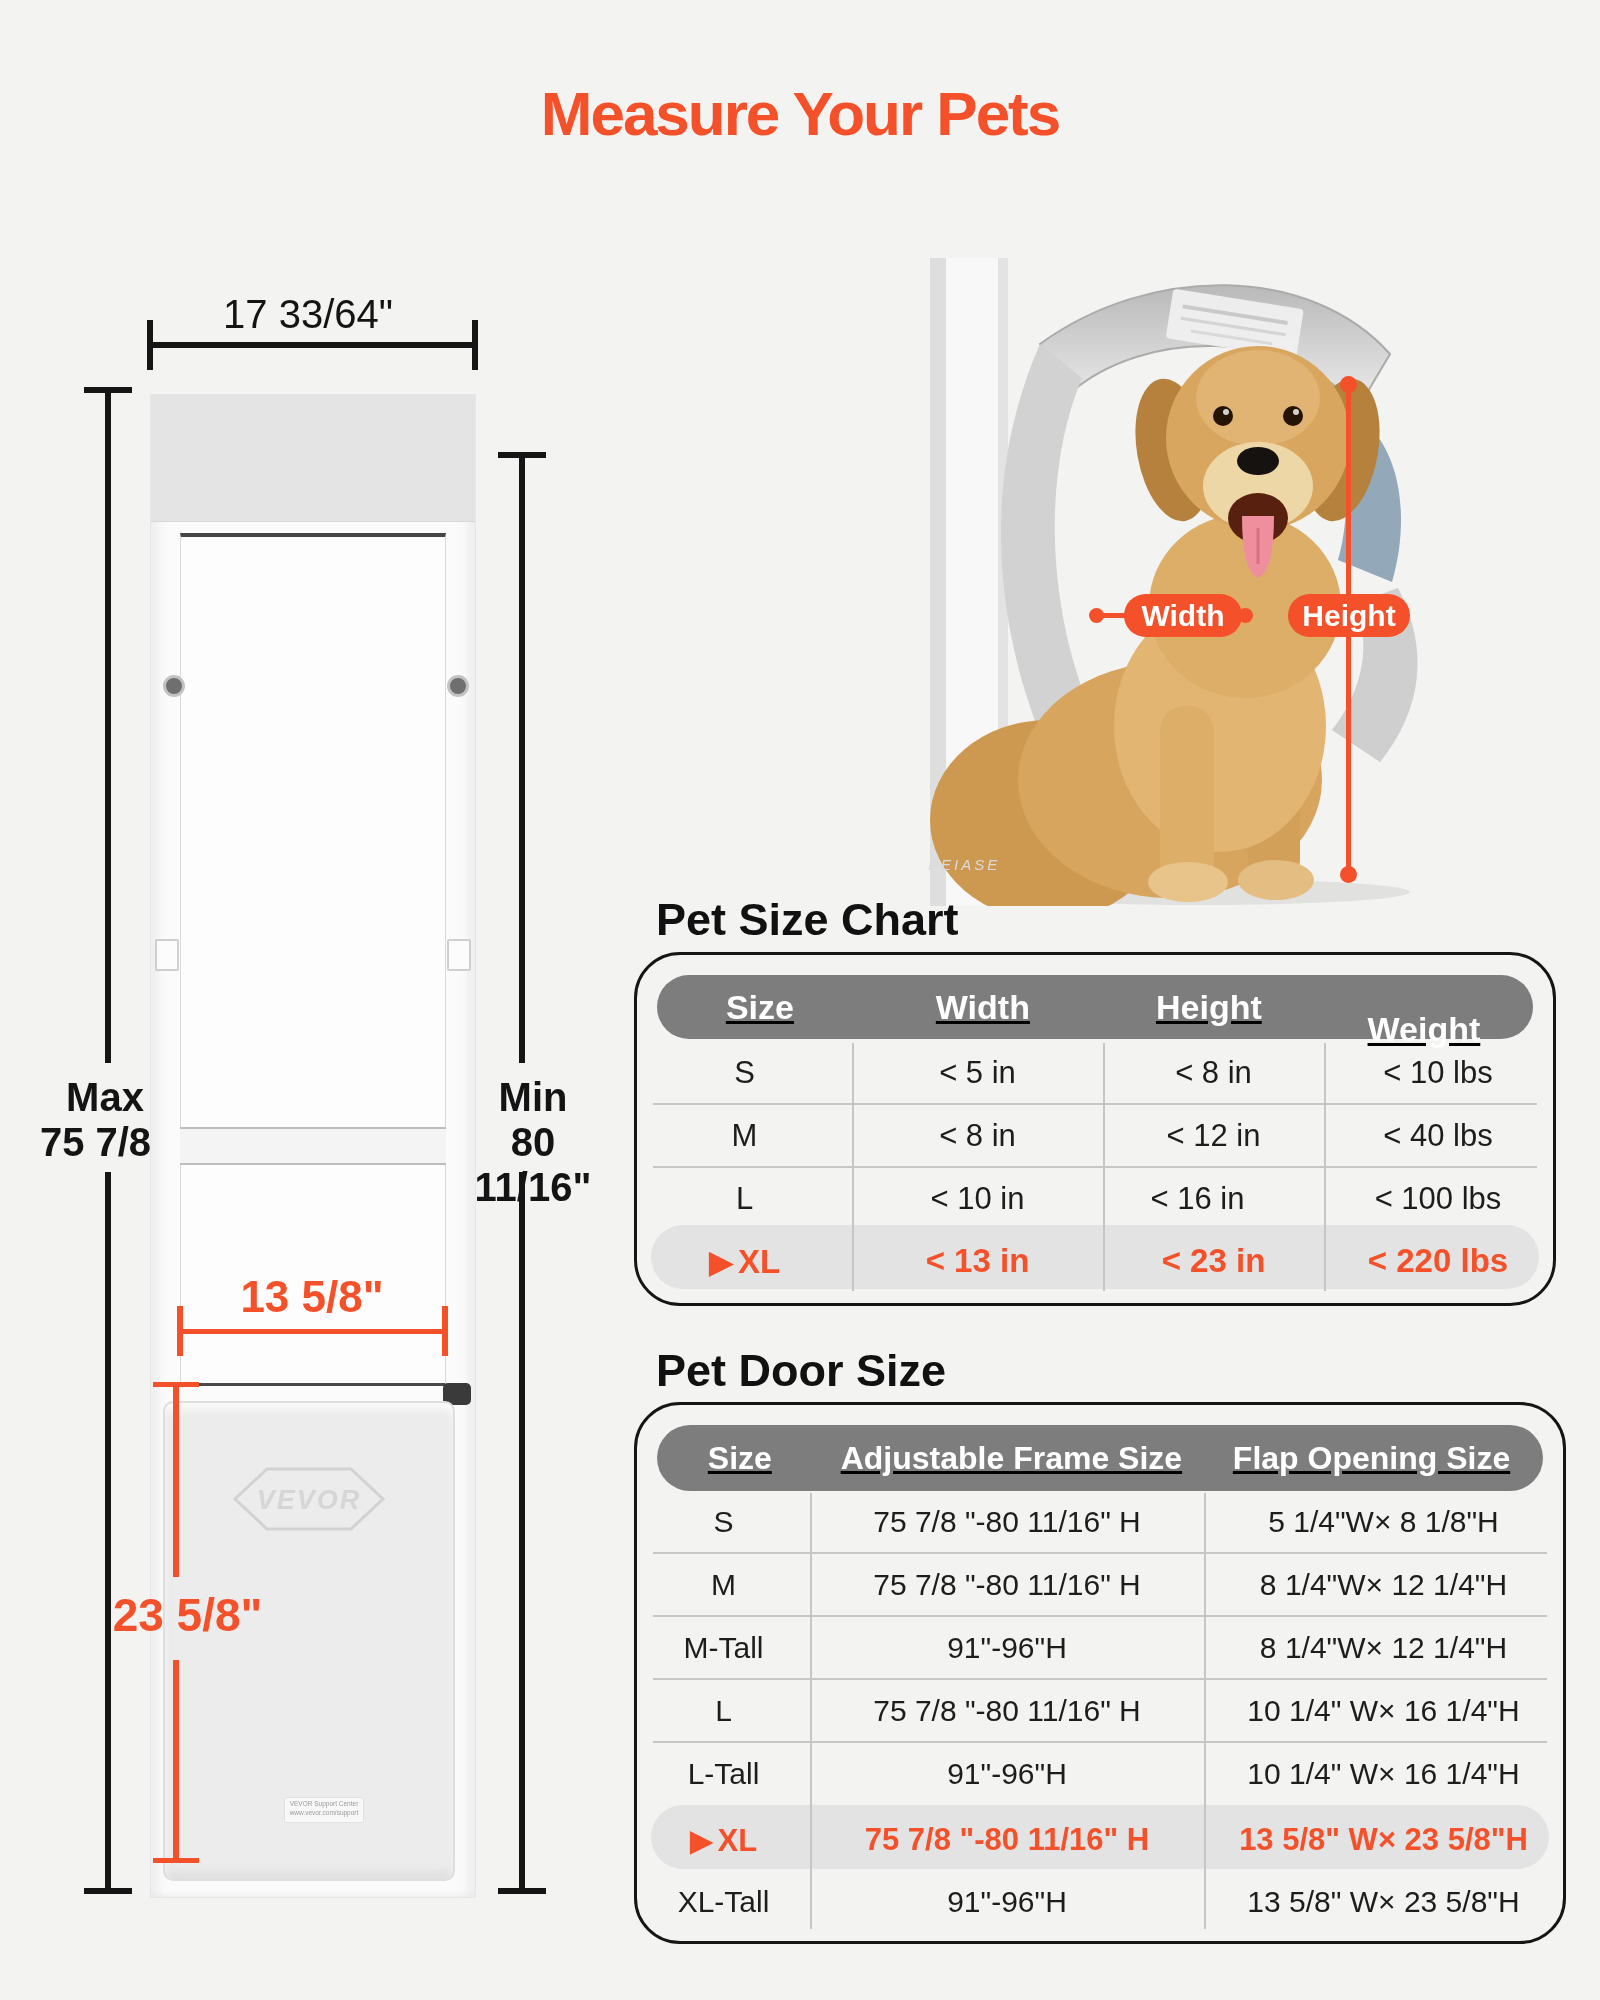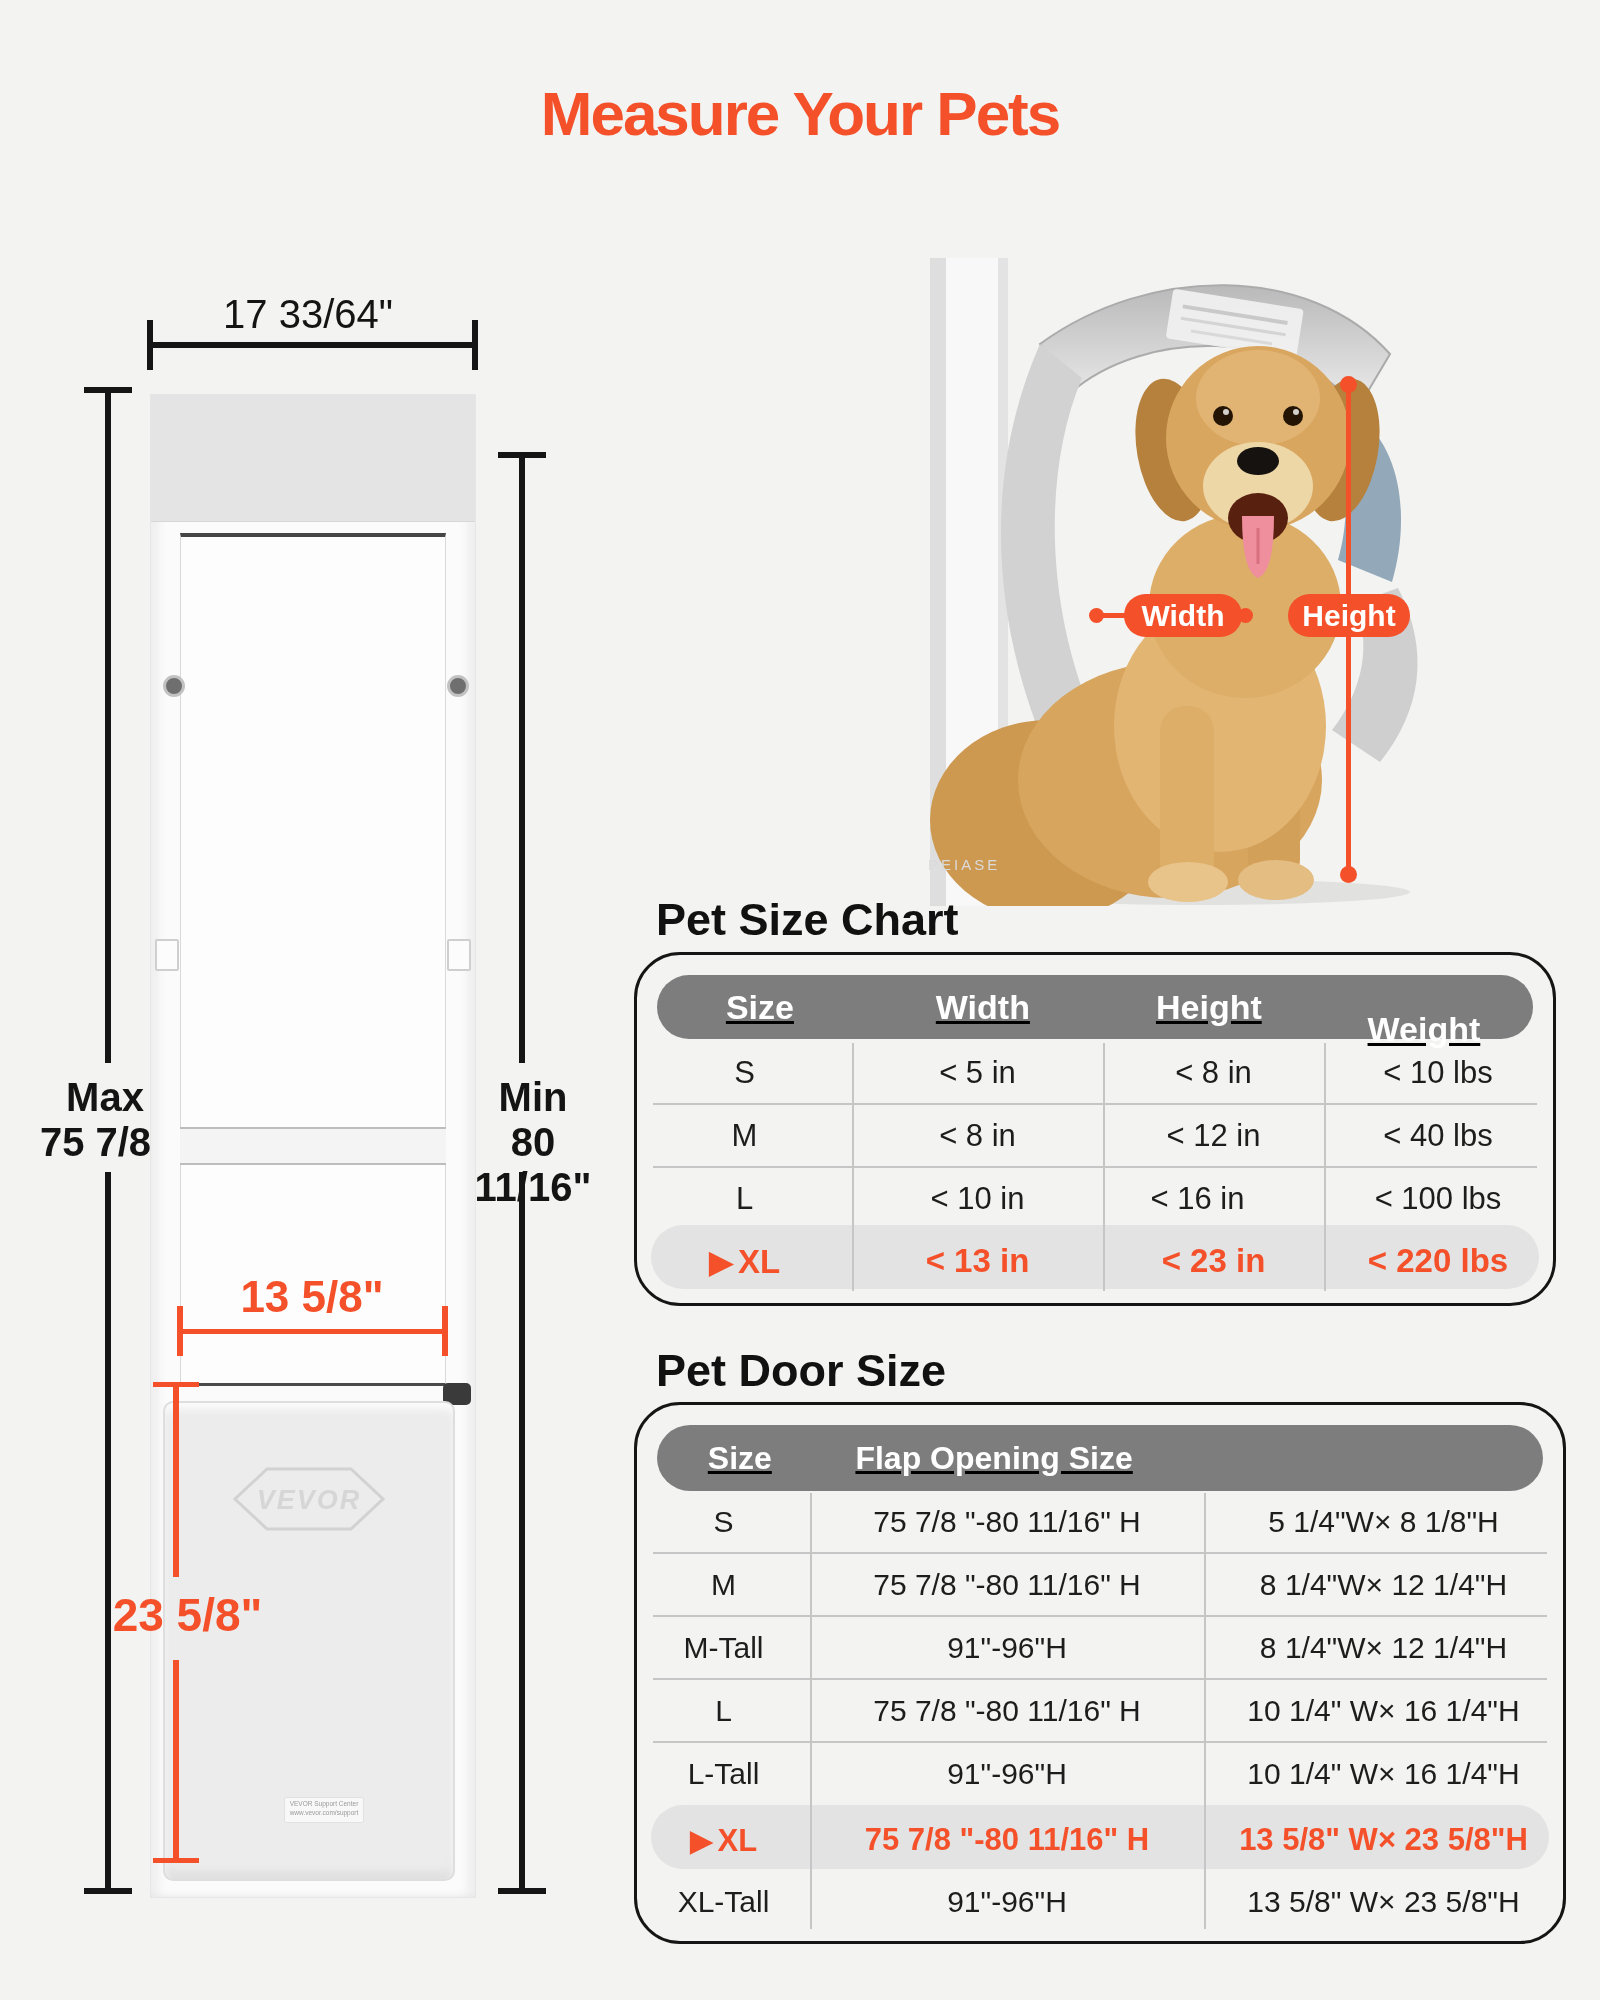--- a/index.html
+++ b/index.html
@@ -45,21 +45,21 @@
   .tbl{border:3px solid var(--ink);border-radius:46px;background:var(--background);}
   .tbl-header{position:absolute;left:20px;right:20px;top:20px;background:var(--table-header);
         border-radius:33px;display:flex;align-items:center;text-decoration:underline;}
   .tbl-header .hc{color:#fff;font-weight:700;font-size:34px;text-align:center;}
   .hline{position:absolute;height:2px;background:#c6c6c6;left:16px;right:16px;}
   .vline{position:absolute;width:2px;background:#c6c6c6;}
   .cell{position:absolute;text-align:center;font-size:31px;color:#1d1d1d;}
   .rowhl{position:absolute;left:14px;right:14px;background:var(--highlight-row);border-radius:33px;}
   .hl-text{color:var(--accent);font-weight:700;}
   .marker{margin-right:4px;}
-  #watermark{color:#dadada;font-size:15px;letter-spacing:3px;}
+  #watermark{color:#dadada;font-size:15px;letter-spacing:3px;font-style:italic;}
 </style>
 </head>
 <body>
 
 <div id="page">
 
   <div class="abs" id="title">Measure Your Pets</div>
 
   <div class="abs dim-label-reg" style="left:218px;top:292px;width:180px;font-size:40px;">17 33/64"</div>
   <div class="abs dim" style="left:150px;top:342px;width:325px;height:6px;"></div>
@@ -215,20 +215,21 @@
     <div class="cell hl-text" style="left:215px;width:251px;top:287px;font-size:33px;">&lt; 13 in</div>
     <div class="cell hl-text" style="left:466px;width:221px;top:287px;font-size:33px;">&lt; 23 in</div>
     <div class="cell hl-text" style="left:687px;width:228px;top:287px;font-size:33px;">&lt; 220 lbs</div>
   </div>
 
   <div class="abs section-h" style="left:656px;top:1345px;">Pet Door Size</div>
 
   <div class="abs tbl" style="left:634px;top:1402px;width:926px;height:536px;">
     <div class="tbl-header" style="height:66px;">
       <div class="hc" style="width:18.7%;font-size:32px;">Size</div>
+      <div class="hc" style="width:42.6%;font-size:32px;">Adjustable Frame Size</div>
       <div class="hc" style="width:38.7%;font-size:32px;">Flap Opening Size</div>
     </div>
     <div class="rowhl" style="top:400px;height:64px;"></div>
     <div class="hline" style="top:147px;"></div>
     <div class="hline" style="top:210px;"></div>
     <div class="hline" style="top:273px;"></div>
     <div class="hline" style="top:336px;"></div>
     <div class="vline" style="left:173px;top:88px;height:436px;"></div>
     <div class="vline" style="left:567px;top:88px;height:436px;"></div>
 

